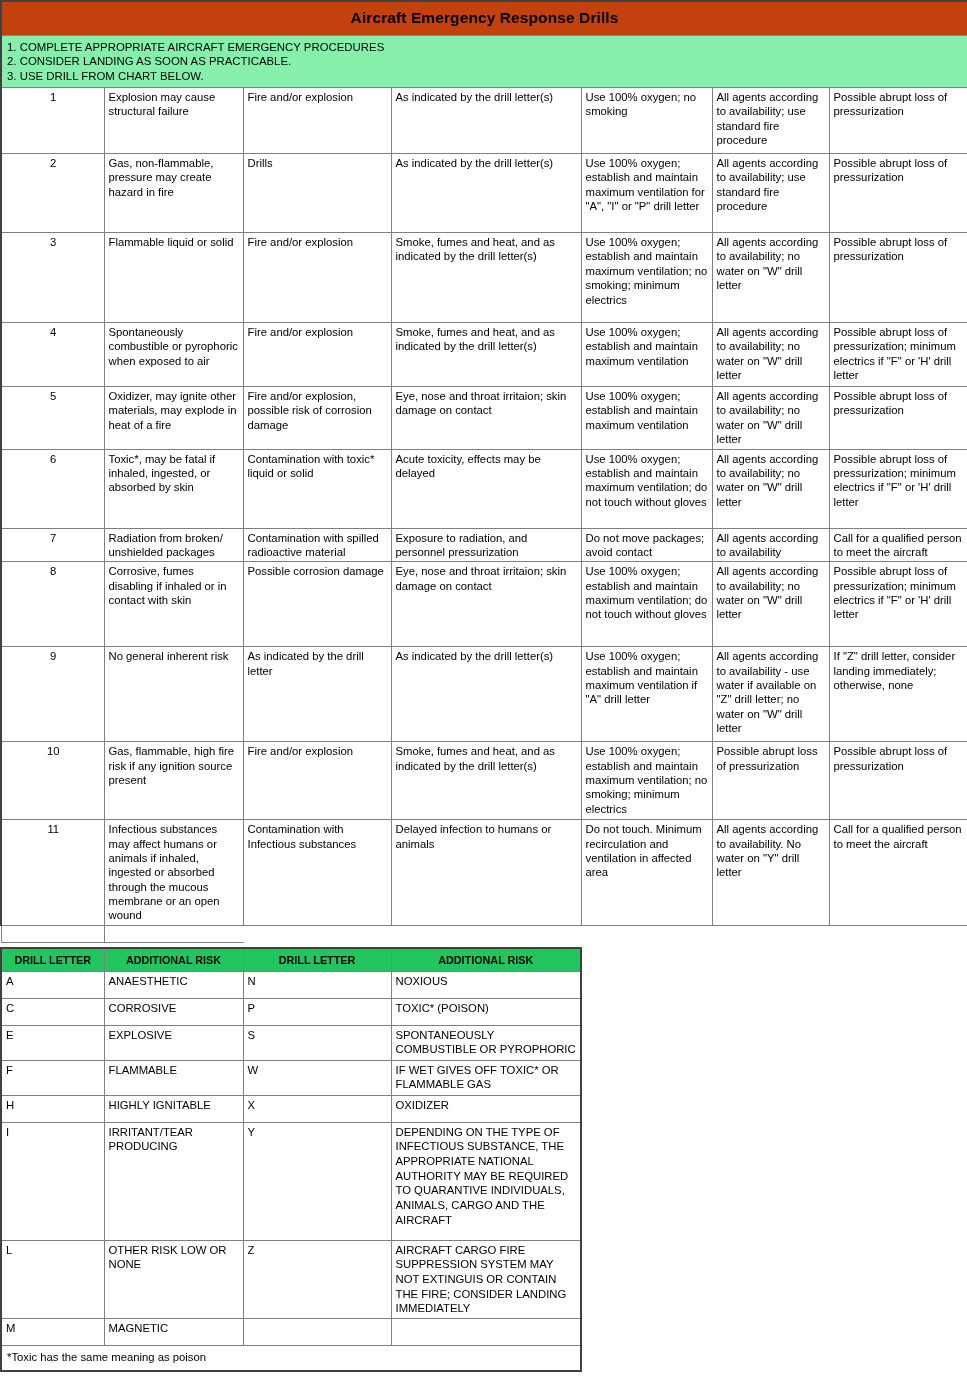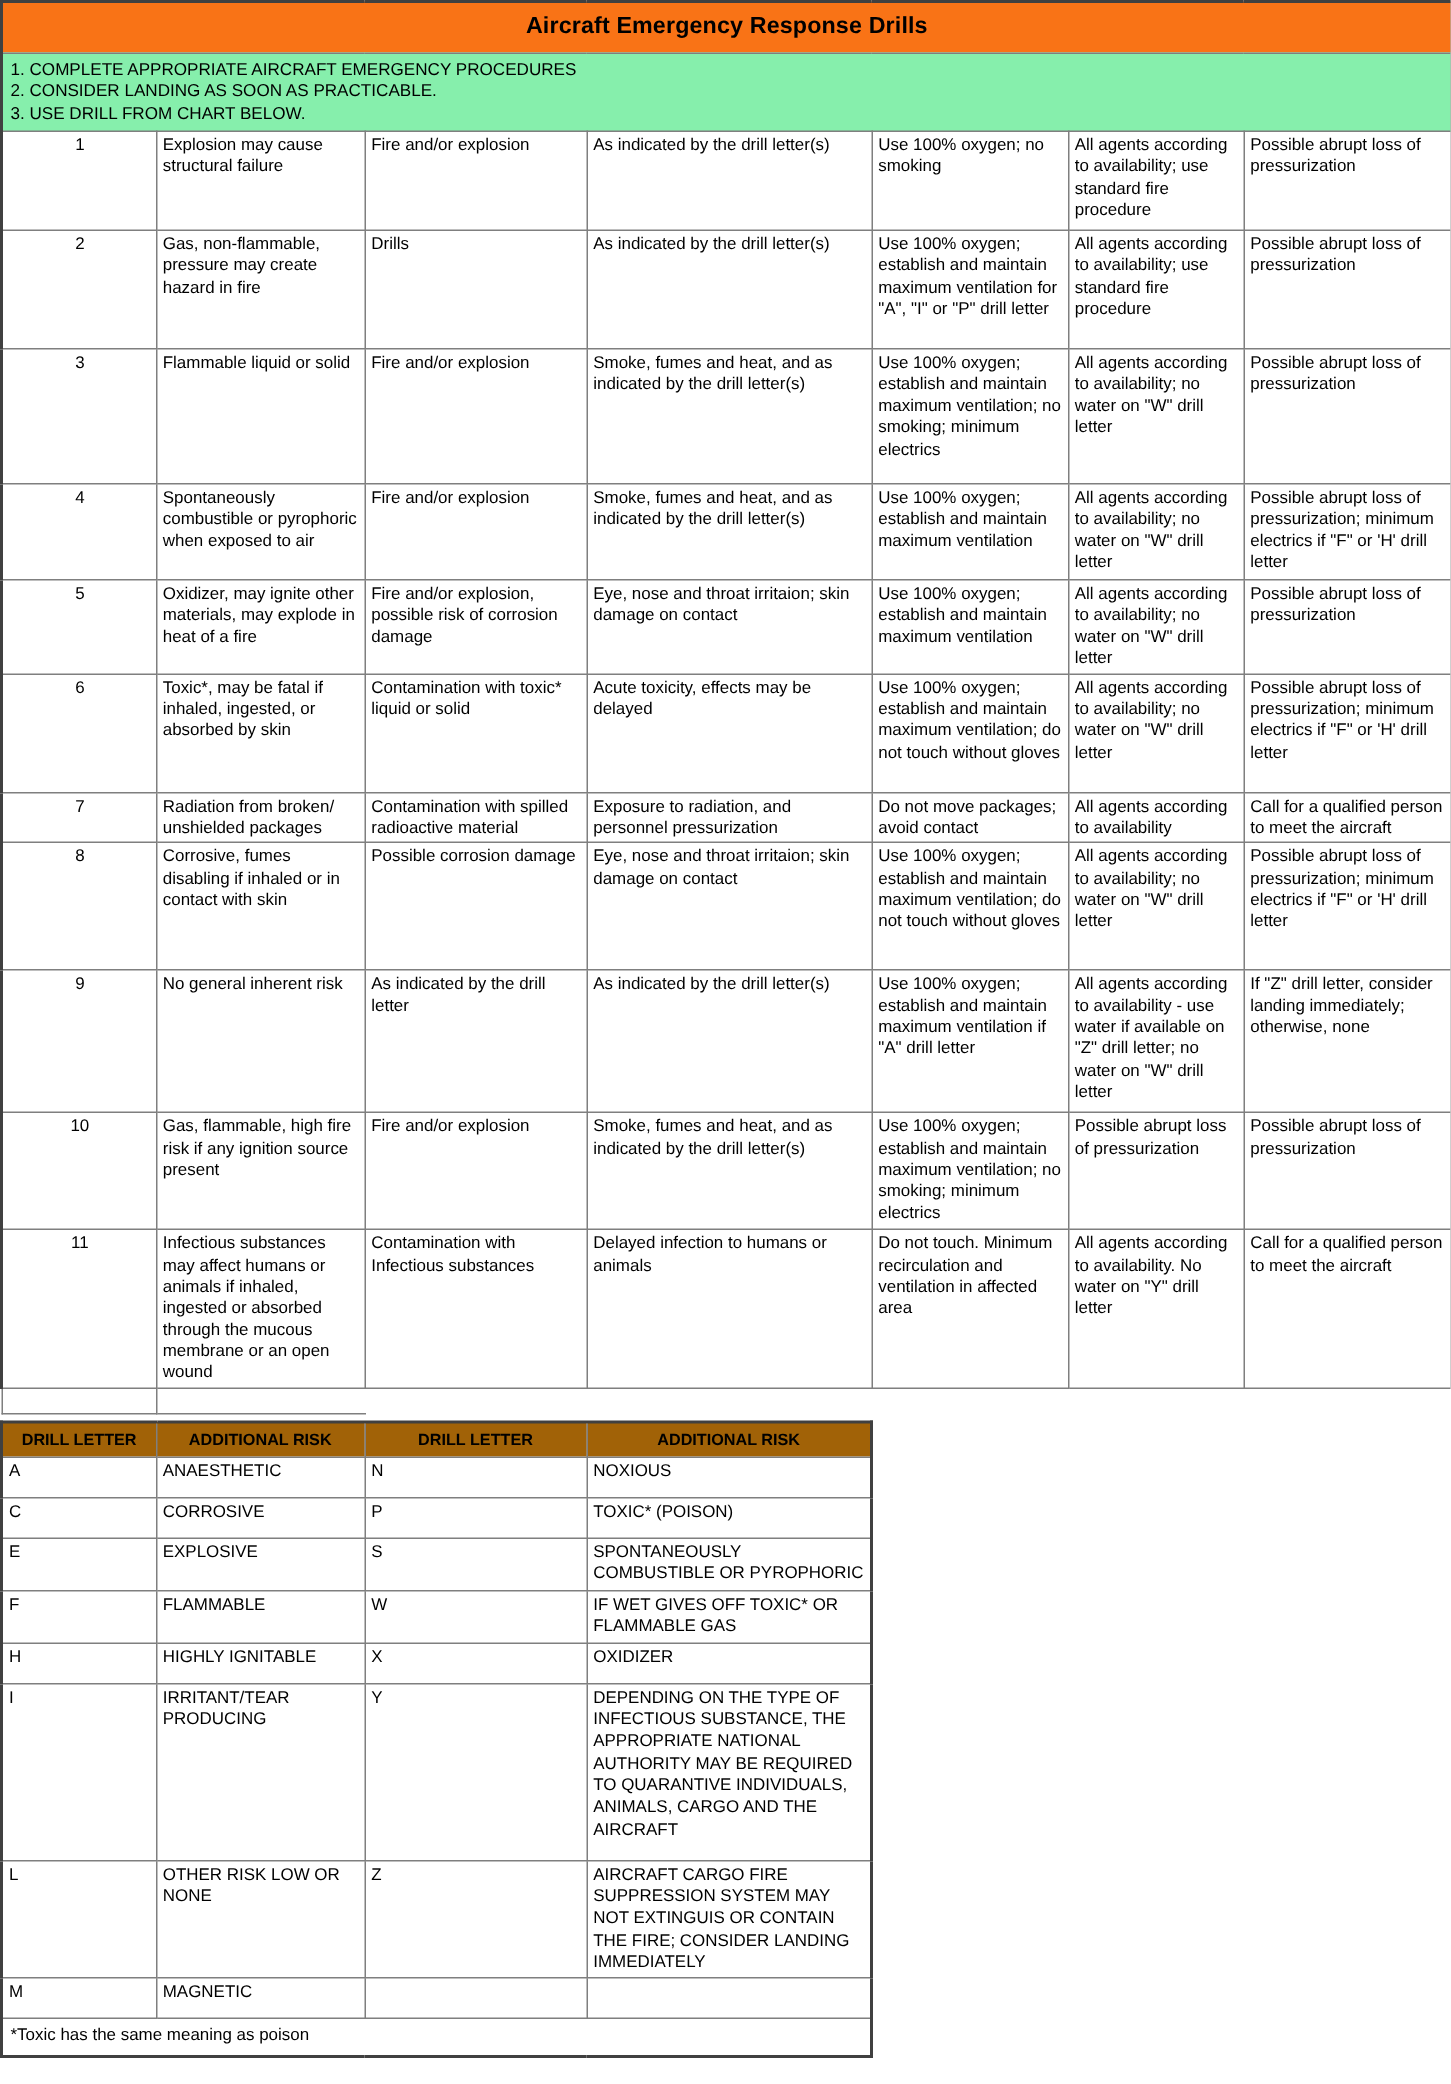--- a/index.html
+++ b/index.html
@@ -30,21 +30,21 @@
     padding: 2px 3px 2px 4px;
     font-size: 11.3px;
     line-height: 1.27;
     color: #000;
     font-weight: normal;
     text-align: left;
     word-wrap: break-word;
   }
 
   .title-cell {
-    background: #f97316;
+    background: #c2410c;
     text-align: center !important;
     font-weight: bold !important;
     font-size: 15.5px !important;
     padding: 6px 4px 7px 4px !important;
     letter-spacing: 0.1px;
   }
   .instr-cell {
     background: #86efac;
     font-size: 11.4px !important;
     line-height: 1.58;
@@ -86,21 +86,21 @@
     vertical-align: top;
     padding: 2px 3px 2px 4px;
     font-size: 11.3px;
     line-height: 1.3;
     color: #000;
     font-weight: normal;
     text-align: left;
     word-wrap: break-word;
   }
   table.letters th {
-    background: #a16207;
+    background: #22c55e;
     text-align: center !important;
     font-weight: bold !important;
     font-size: 10.8px !important;
     vertical-align: middle !important;
     padding: 4px 2px !important;
   }
   .foot-note td {
     padding: 4px 4px 5px 5px !important;
     font-size: 11.3px !important;
   }

